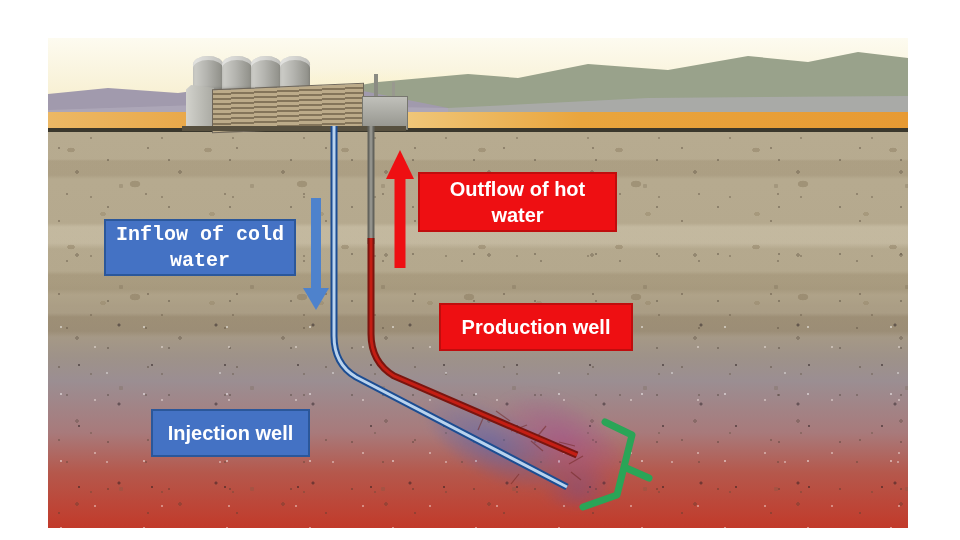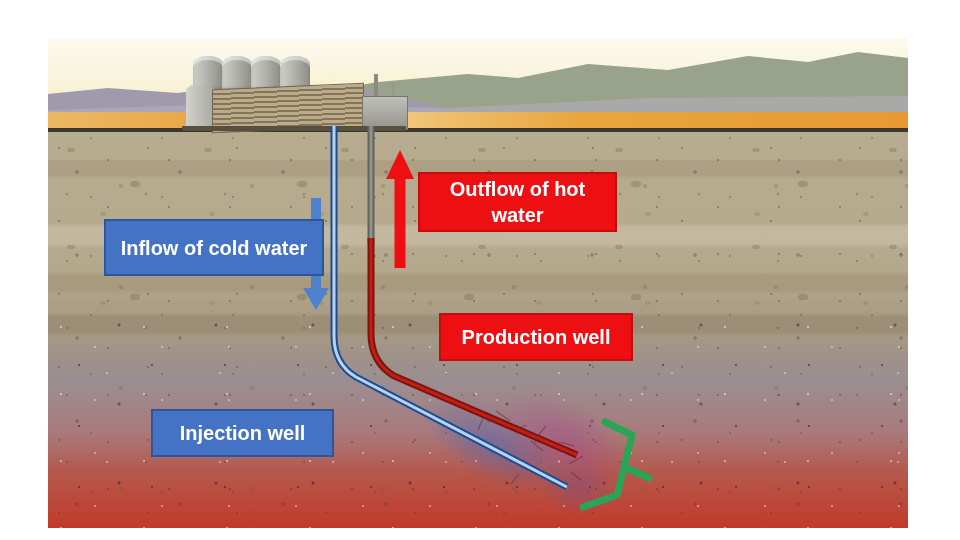--- a/index.html
+++ b/index.html
@@ -82,24 +82,24 @@
       radial-gradient(closest-side at 38% 68%, rgba(70,100,190,.55), rgba(70,100,190,0)),
       radial-gradient(closest-side at 66% 36%, rgba(160,70,145,.5), rgba(160,70,145,0)),
       radial-gradient(closest-side at 82% 70%, rgba(90,80,170,.35), rgba(90,80,170,0));}
 
   svg.overlay{position:absolute;left:0;top:0;}
 
   
   .label-box{position:absolute;display:flex;align-items:center;justify-content:center;
     text-align:center;color:#ffffff;font-weight:bold;font-size:20px;line-height:1.3;
     border:2px solid;box-sizing:border-box;padding:12px 6px;}
-  .lbl-inflow{left:56px;top:181px;width:220px;height:57px;}
+  .lbl-inflow{left:56px;top:181px;width:192px;height:57px;font-family:Liberation Mono, monospace;}
   .lbl-outflow{left:370px;top:134px;width:199px;height:60px;}
-  .lbl-production{left:391px;top:275px;width:194px;height:48px;}
-  .lbl-injection{left:103px;top:371px;width:183px;height:48px;}
+  .lbl-production{left:391px;top:265px;width:194px;height:48px;}
+  .lbl-injection{left:103px;top:371px;width:159px;height:48px;}
   .lbl-fractures{left:616px;top:410px;width:195px;height:65px;}
 </style>
 </head>
 <body>
 
 <div class="page">
   <div class="scene">
 
     <div class="sky"></div>
     <div class="sky-glow"></div>

